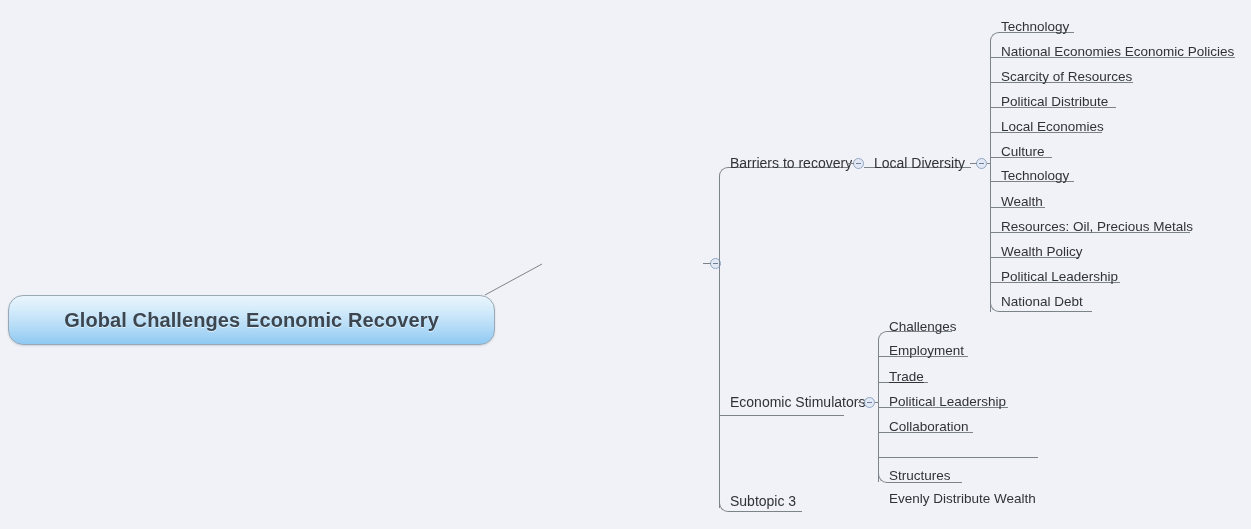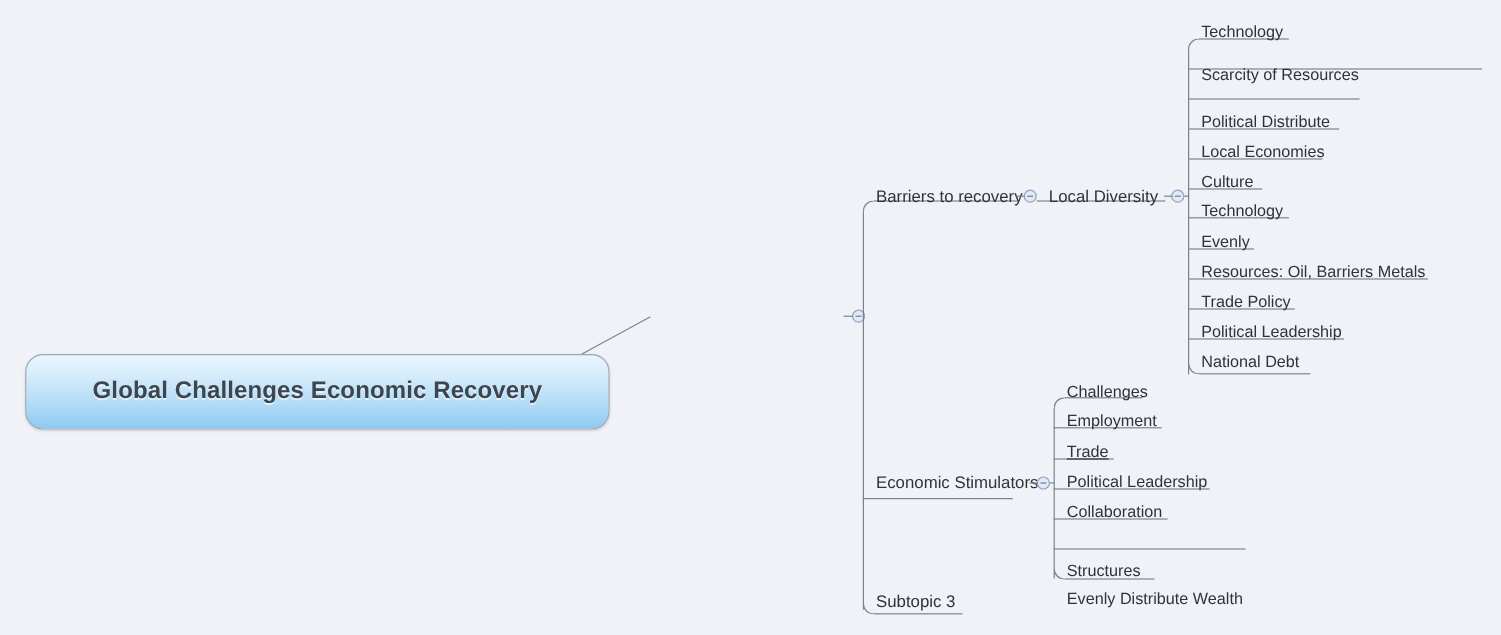--- a/index.html
+++ b/index.html
@@ -9,22 +9,22 @@
     font-family:"Liberation Sans", sans-serif;
     overflow:hidden;
     position:relative;
     -webkit-font-smoothing:antialiased;
   }
   #canvas{position:absolute;inset:0;width:1251px;height:529px;}
 
   
   .root-node{
     position:absolute;
-    left:21px;top:295px;
-    width:487px;height:63px;
+    left:8px;top:295px;
+    width:487px;height:50px;
     box-sizing:border-box;
     border:1px solid #9aa7b4;
     border-radius:15px;
     background:linear-gradient(to bottom,#e9f5fd 0%,#d5ecfb 28%,#b7ddf7 62%,#8fc9f2 100%);
     box-shadow:0 1px 2px rgba(70,90,120,.22);
     display:flex;align-items:center;justify-content:center;
   }
   .root-node .root-label{
     font-size:20px;font-weight:bold;color:#3c4650;
     letter-spacing:.1px;white-space:nowrap;
@@ -137,44 +137,45 @@
   <div class="uline" style="left:970px;top:163px;width:7px;"></div>
   <div class="uline" style="left:987px;top:163px;width:4px;"></div>
 
   <div class="vline" style="left:990px;top:41px;height:271px;"></div>
 
   <div class="corner-tl" style="left:990px;top:32px;"></div>
   <div class="uline" style="left:999px;top:32px;width:75px;"></div>
   <div class="text-node" style="left:1001px;top:19px;">Technology</div>
 
   <div class="uline" style="left:990px;top:57px;width:245px;"></div>
+  <div class="text-node" style="left:1001px;top:44px;">National Economies Economic Policies</div>
 
   <div class="uline" style="left:990px;top:82px;width:143px;"></div>
-  <div class="text-node" style="left:1001px;top:55px;">Scarcity of Resources</div>
+  <div class="text-node" style="left:1001px;top:69px;">Scarcity of Resources</div>
 
   <div class="uline" style="left:990px;top:107px;width:126px;"></div>
   <div class="text-node" style="left:1001px;top:94px;">Political Distribute</div>
 
   <div class="uline" style="left:990px;top:132px;width:112px;"></div>
   <div class="text-node" style="left:1001px;top:119px;">Local Economies</div>
 
   <div class="uline" style="left:990px;top:157px;width:62px;"></div>
   <div class="text-node" style="left:1001px;top:144px;">Culture</div>
 
   <div class="uline" style="left:990px;top:181px;width:84px;"></div>
   <div class="text-node" style="left:1001px;top:168px;">Technology</div>
 
   <div class="uline" style="left:990px;top:207px;width:55px;"></div>
-  <div class="text-node" style="left:1001px;top:194px;">Evenly</div>
+  <div class="text-node" style="left:1001px;top:194px;">Wealth</div>
 
   <div class="uline" style="left:990px;top:232px;width:200px;"></div>
-  <div class="text-node" style="left:1001px;top:219px;">Resources: Oil, Barriers Metals</div>
+  <div class="text-node" style="left:1001px;top:219px;">Resources: Oil, Precious Metals</div>
 
   <div class="uline" style="left:990px;top:257px;width:89px;"></div>
-  <div class="text-node" style="left:1001px;top:244px;">Trade Policy</div>
+  <div class="text-node" style="left:1001px;top:244px;">Wealth Policy</div>
 
   <div class="uline" style="left:990px;top:282px;width:130px;"></div>
   <div class="text-node" style="left:1001px;top:269px;">Political Leadership</div>
 
   <div class="corner-bl" style="left:990px;top:303px;"></div>
   <div class="uline" style="left:999px;top:311px;width:93px;"></div>
   <div class="text-node" style="left:1001px;top:294px;text-align:center;">National Debt</div>
 
   <div class="uline" style="left:719px;top:415px;width:125px;"></div>
   <div class="text-node sz14" style="left:730px;top:394px;">Economic Stimulators</div>

